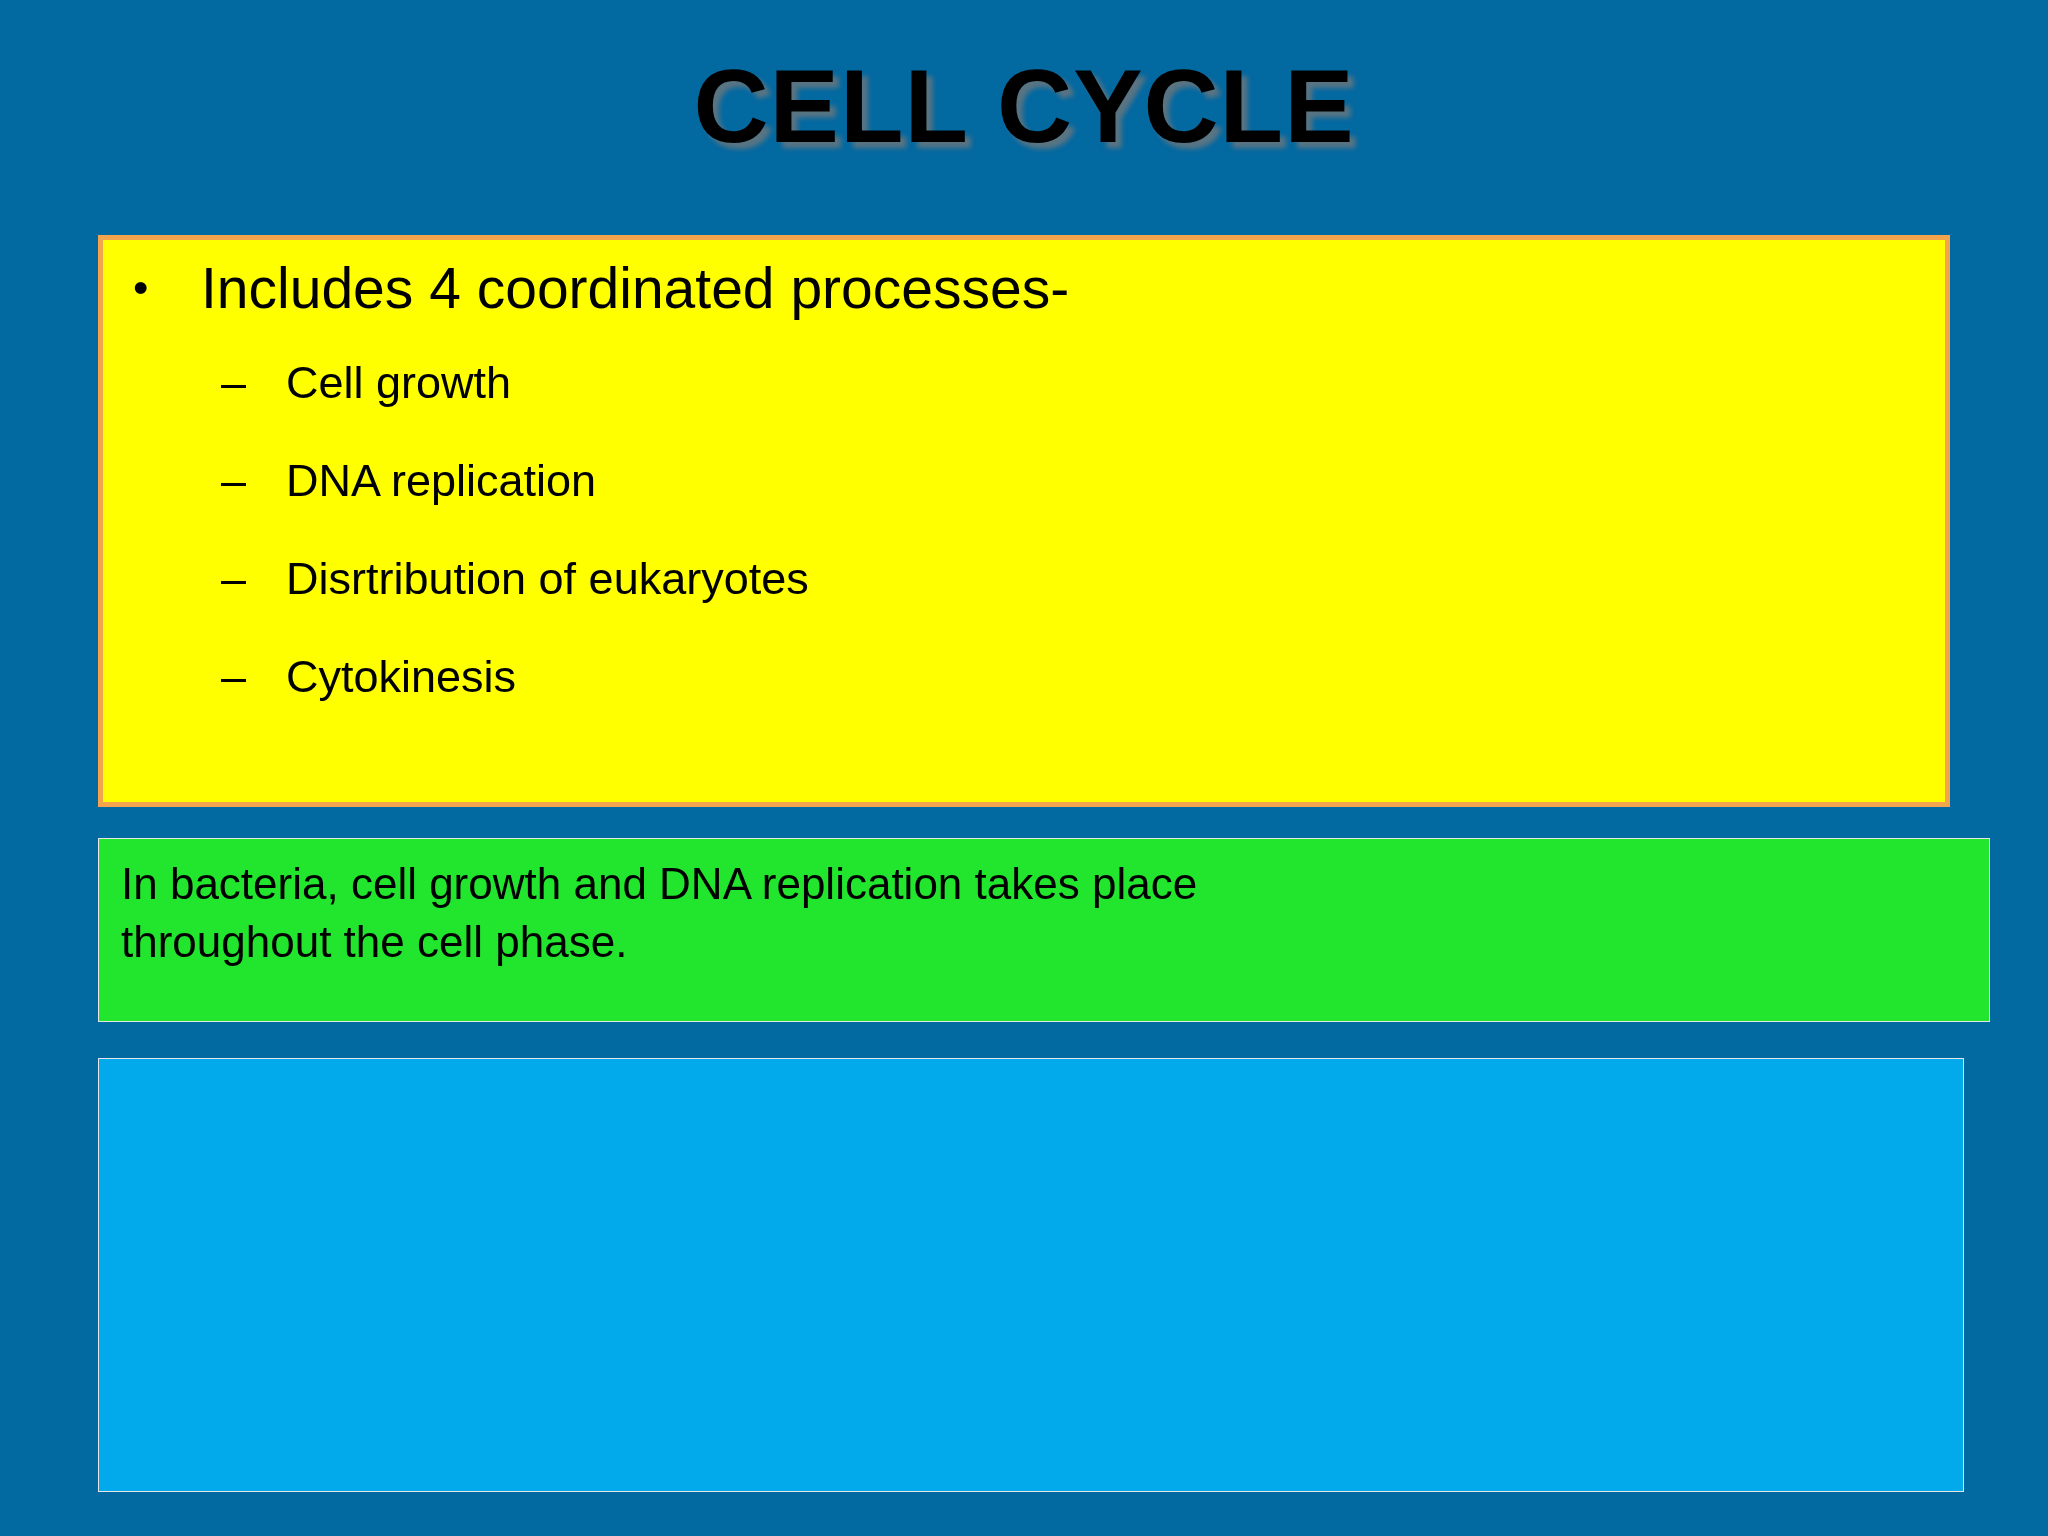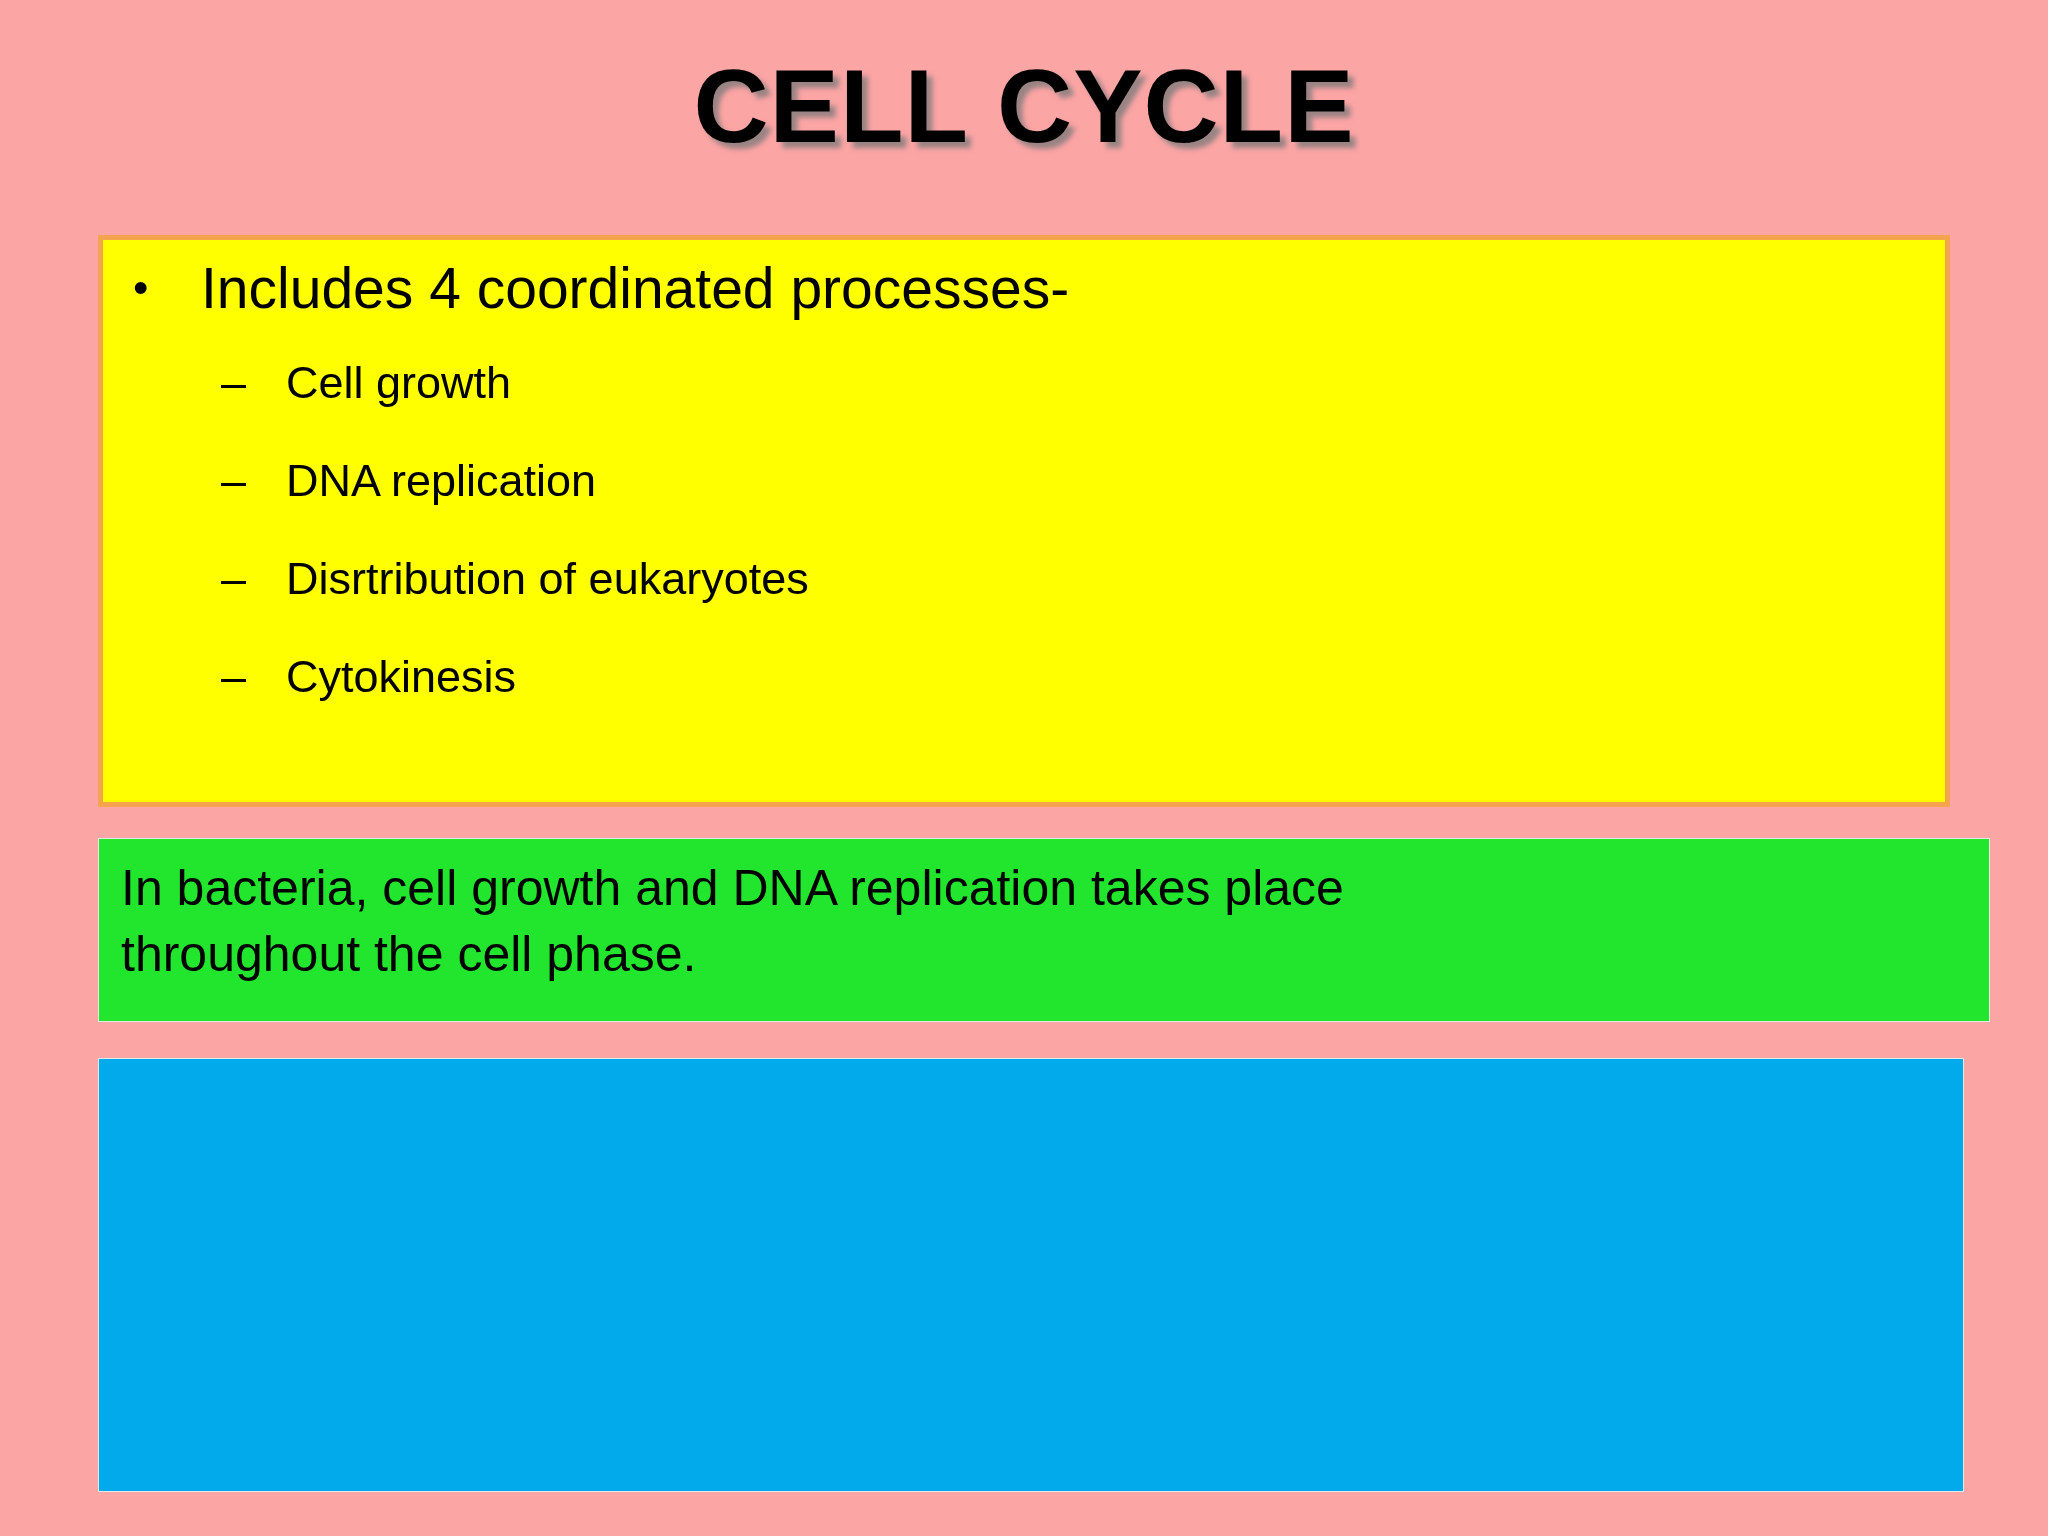--- a/index.html
+++ b/index.html
@@ -14,21 +14,21 @@
     overflow: hidden;
     font-family: "Liberation Sans", sans-serif;
     color: #000000;
     -webkit-font-smoothing: antialiased;
   }
 
   
   .slide {
     position: absolute;
     inset: 0;
-    background: #fca5a5;
+    background: #0369a1;
   }
 
   
   .slide-title {
     position: absolute;
     left: 0;
     top: 52px;
     width: 2048px;
     text-align: center;
     font-family: "Liberation Sans", sans-serif;
@@ -112,21 +112,21 @@
     flex: 0 0 65px;
     font-size: 45px;
   }
 
   
   .green-text {
     position: absolute;
     left: 22px;
     top: 16px;
     width: 1790px;
-    font-size: 50px;
+    font-size: 44px;
     line-height: 1.32;
   }
   .green-text .line {
     display: block;
     white-space: nowrap;
   }
 
   
   .blue-lead {
     position: absolute;

